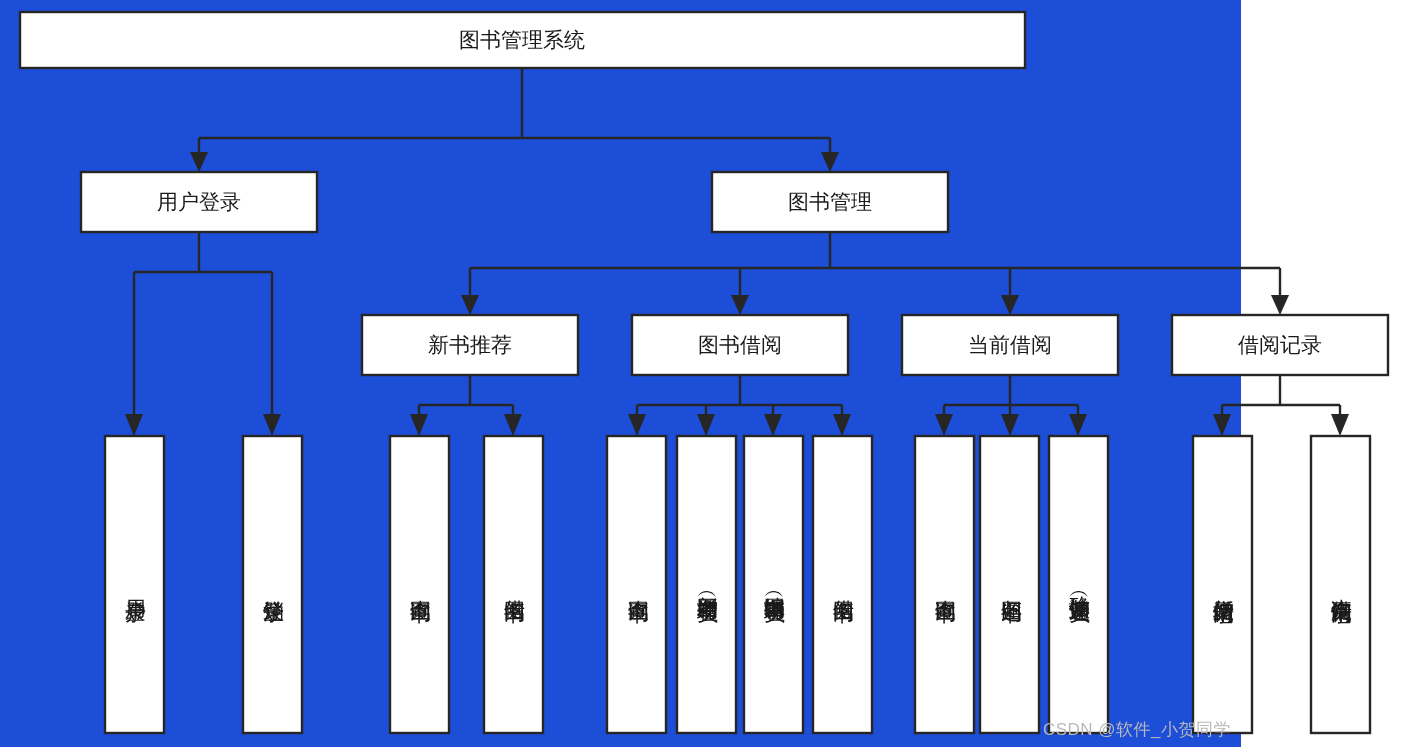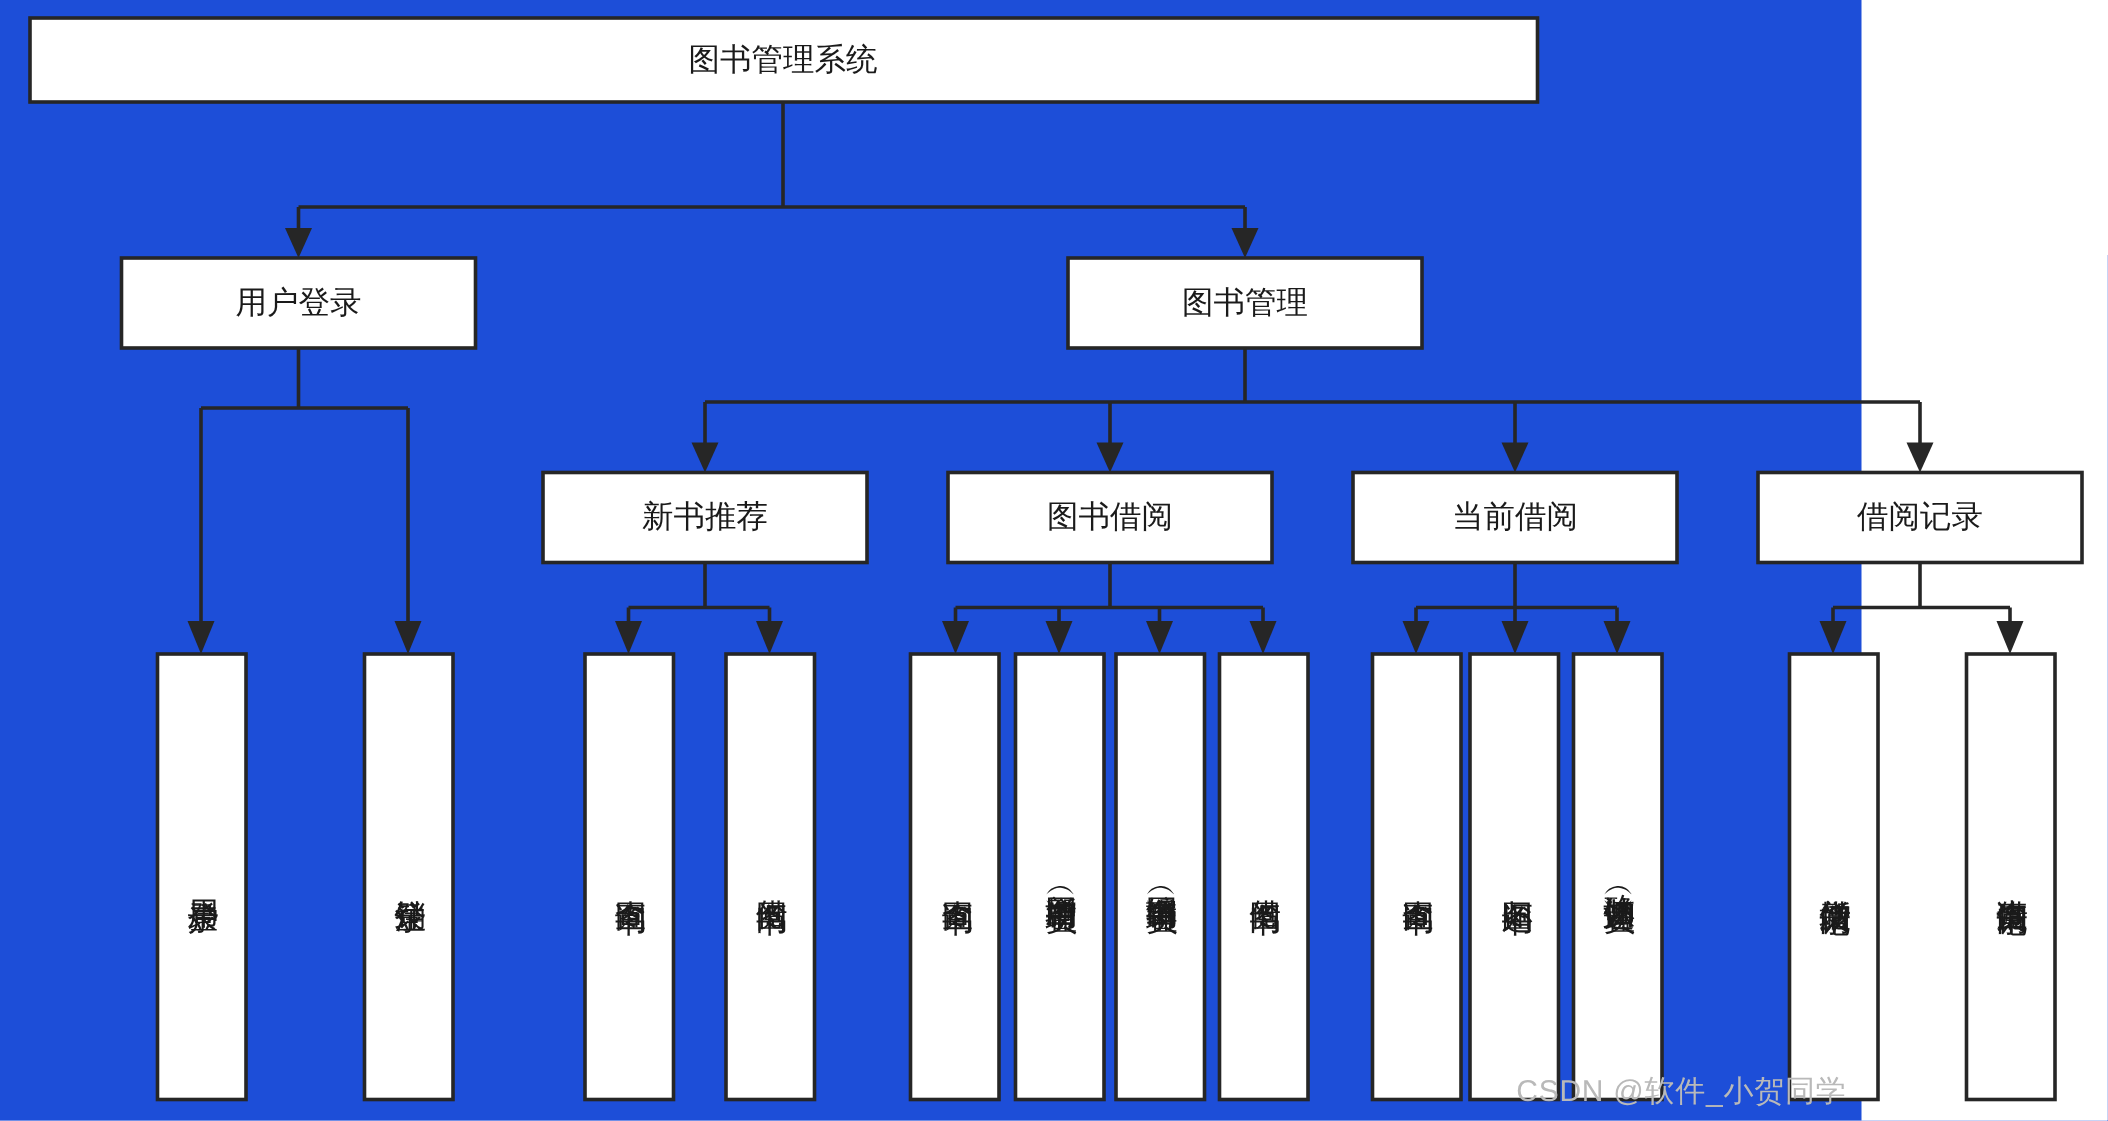--- a/index.html
+++ b/index.html
@@ -55,21 +55,21 @@
   }
   .arrow-head {
     fill: #262626;
     stroke: none;
   }
   .watermark-text {
     position: absolute;
     right: 10px;
     bottom: 6px;
     font-family: "Liberation Sans", "DejaVu Sans", sans-serif;
-    font-size: 20px;
+    font-size: 17px;
     color: #b9b9b9;
     white-space: nowrap;
     letter-spacing: 0.5px;
     pointer-events: none;
   }
 </style>
 </head>
 <body>
 
 <div id="diagram-root">

